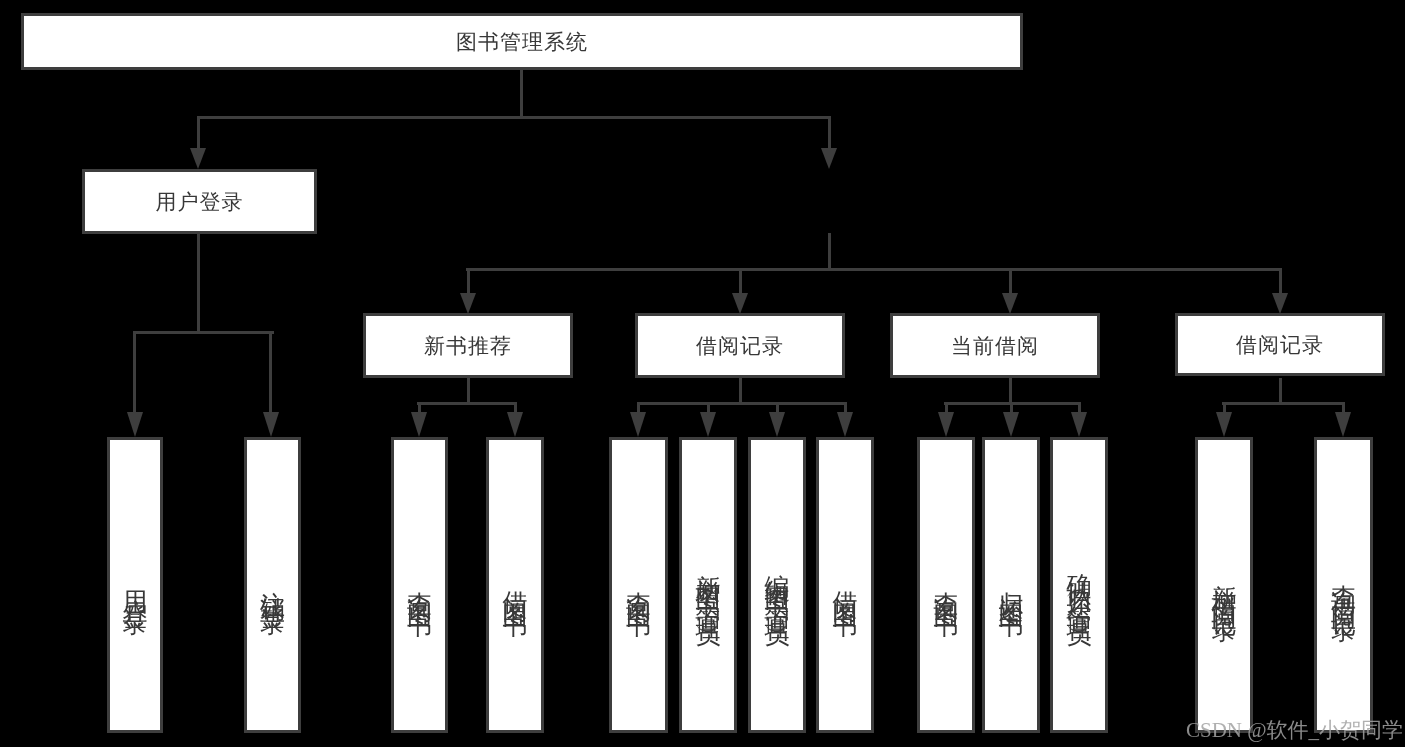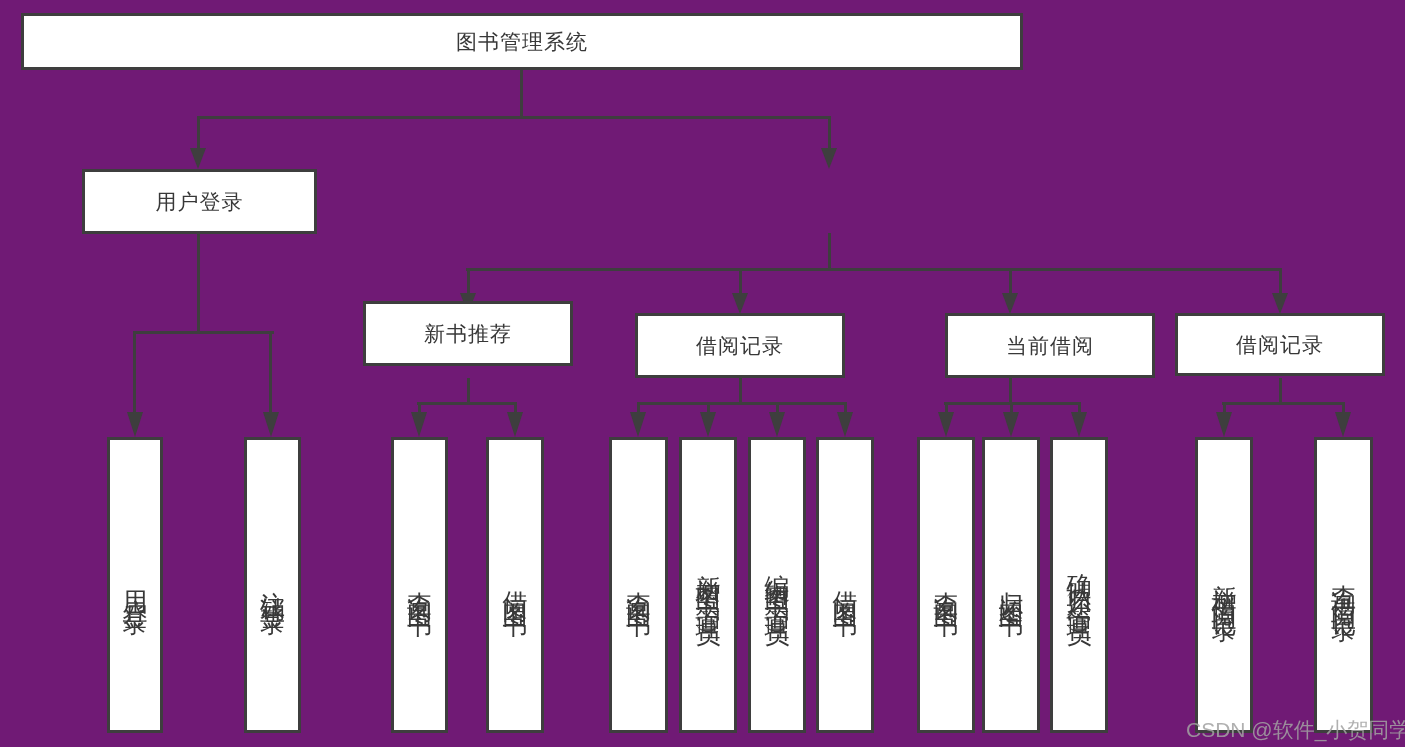--- a/index.html
+++ b/index.html
@@ -1,18 +1,18 @@
 <!DOCTYPE html>
 <html><head>
 <meta charset="utf-8">
 <style>
   html,body{margin:0;padding:0;background:#fff;}
   #canvas{
-    position:relative;width:1405px;height:747px;background:#701a75;overflow:hidden;
-    font-family:Liberation Sans, sans-serif;
+    position:relative;width:1405px;height:747px;background:#000000;overflow:hidden;
+    font-family:Liberation Serif, serif;
   }
   .hbox{
     position:absolute;box-sizing:border-box;background:#fff;border:3px solid #3e3e3e;
     display:flex;align-items:center;justify-content:center;z-index:2;
   }
   .hlabel{font-size:21px;color:#383838;letter-spacing:1px;}
   .vbox{
     position:absolute;box-sizing:border-box;background:#fff;border:3px solid #3e3e3e;
     top:437px;height:296px;display:flex;align-items:center;justify-content:center;z-index:2;
   }
@@ -65,27 +65,27 @@
   <div class="line" style="left:466px;top:268px;width:816px;height:3px"></div>
   <div class="line" style="left:467px;top:268px;width:3px;height:27px"></div>
   <div class="arrow-sm" style="left:460px;top:293px"></div>
   <div class="line" style="left:739px;top:268px;width:3px;height:27px"></div>
   <div class="arrow-sm" style="left:732px;top:293px"></div>
   <div class="line" style="left:1009px;top:268px;width:3px;height:27px"></div>
   <div class="arrow-sm" style="left:1002px;top:293px"></div>
   <div class="line" style="left:1279px;top:268px;width:3px;height:27px"></div>
   <div class="arrow-sm" style="left:1272px;top:293px"></div>
 
-  <div class="hbox" style="left:363px;top:301px;width:210px;height:65px">
+  <div class="hbox" style="left:363px;top:313px;width:210px;height:65px">
     <span class="hlabel">新书推荐</span>
   </div>
   <div class="hbox" style="left:635px;top:313px;width:210px;height:65px">
     <span class="hlabel">借阅记录</span>
   </div>
-  <div class="hbox" style="left:945px;top:313px;width:210px;height:65px">
+  <div class="hbox" style="left:890px;top:313px;width:210px;height:65px">
     <span class="hlabel">当前借阅</span>
   </div>
   <div class="hbox" style="left:1175px;top:313px;width:210px;height:63px">
     <span class="hlabel">借阅记录</span>
   </div>
 
   <div class="line" style="left:467px;top:378px;width:3px;height:26px"></div>
   <div class="line" style="left:739px;top:378px;width:3px;height:26px"></div>
   <div class="line" style="left:1009px;top:378px;width:3px;height:26px"></div>
   <div class="line" style="left:1279px;top:378px;width:3px;height:26px"></div>

